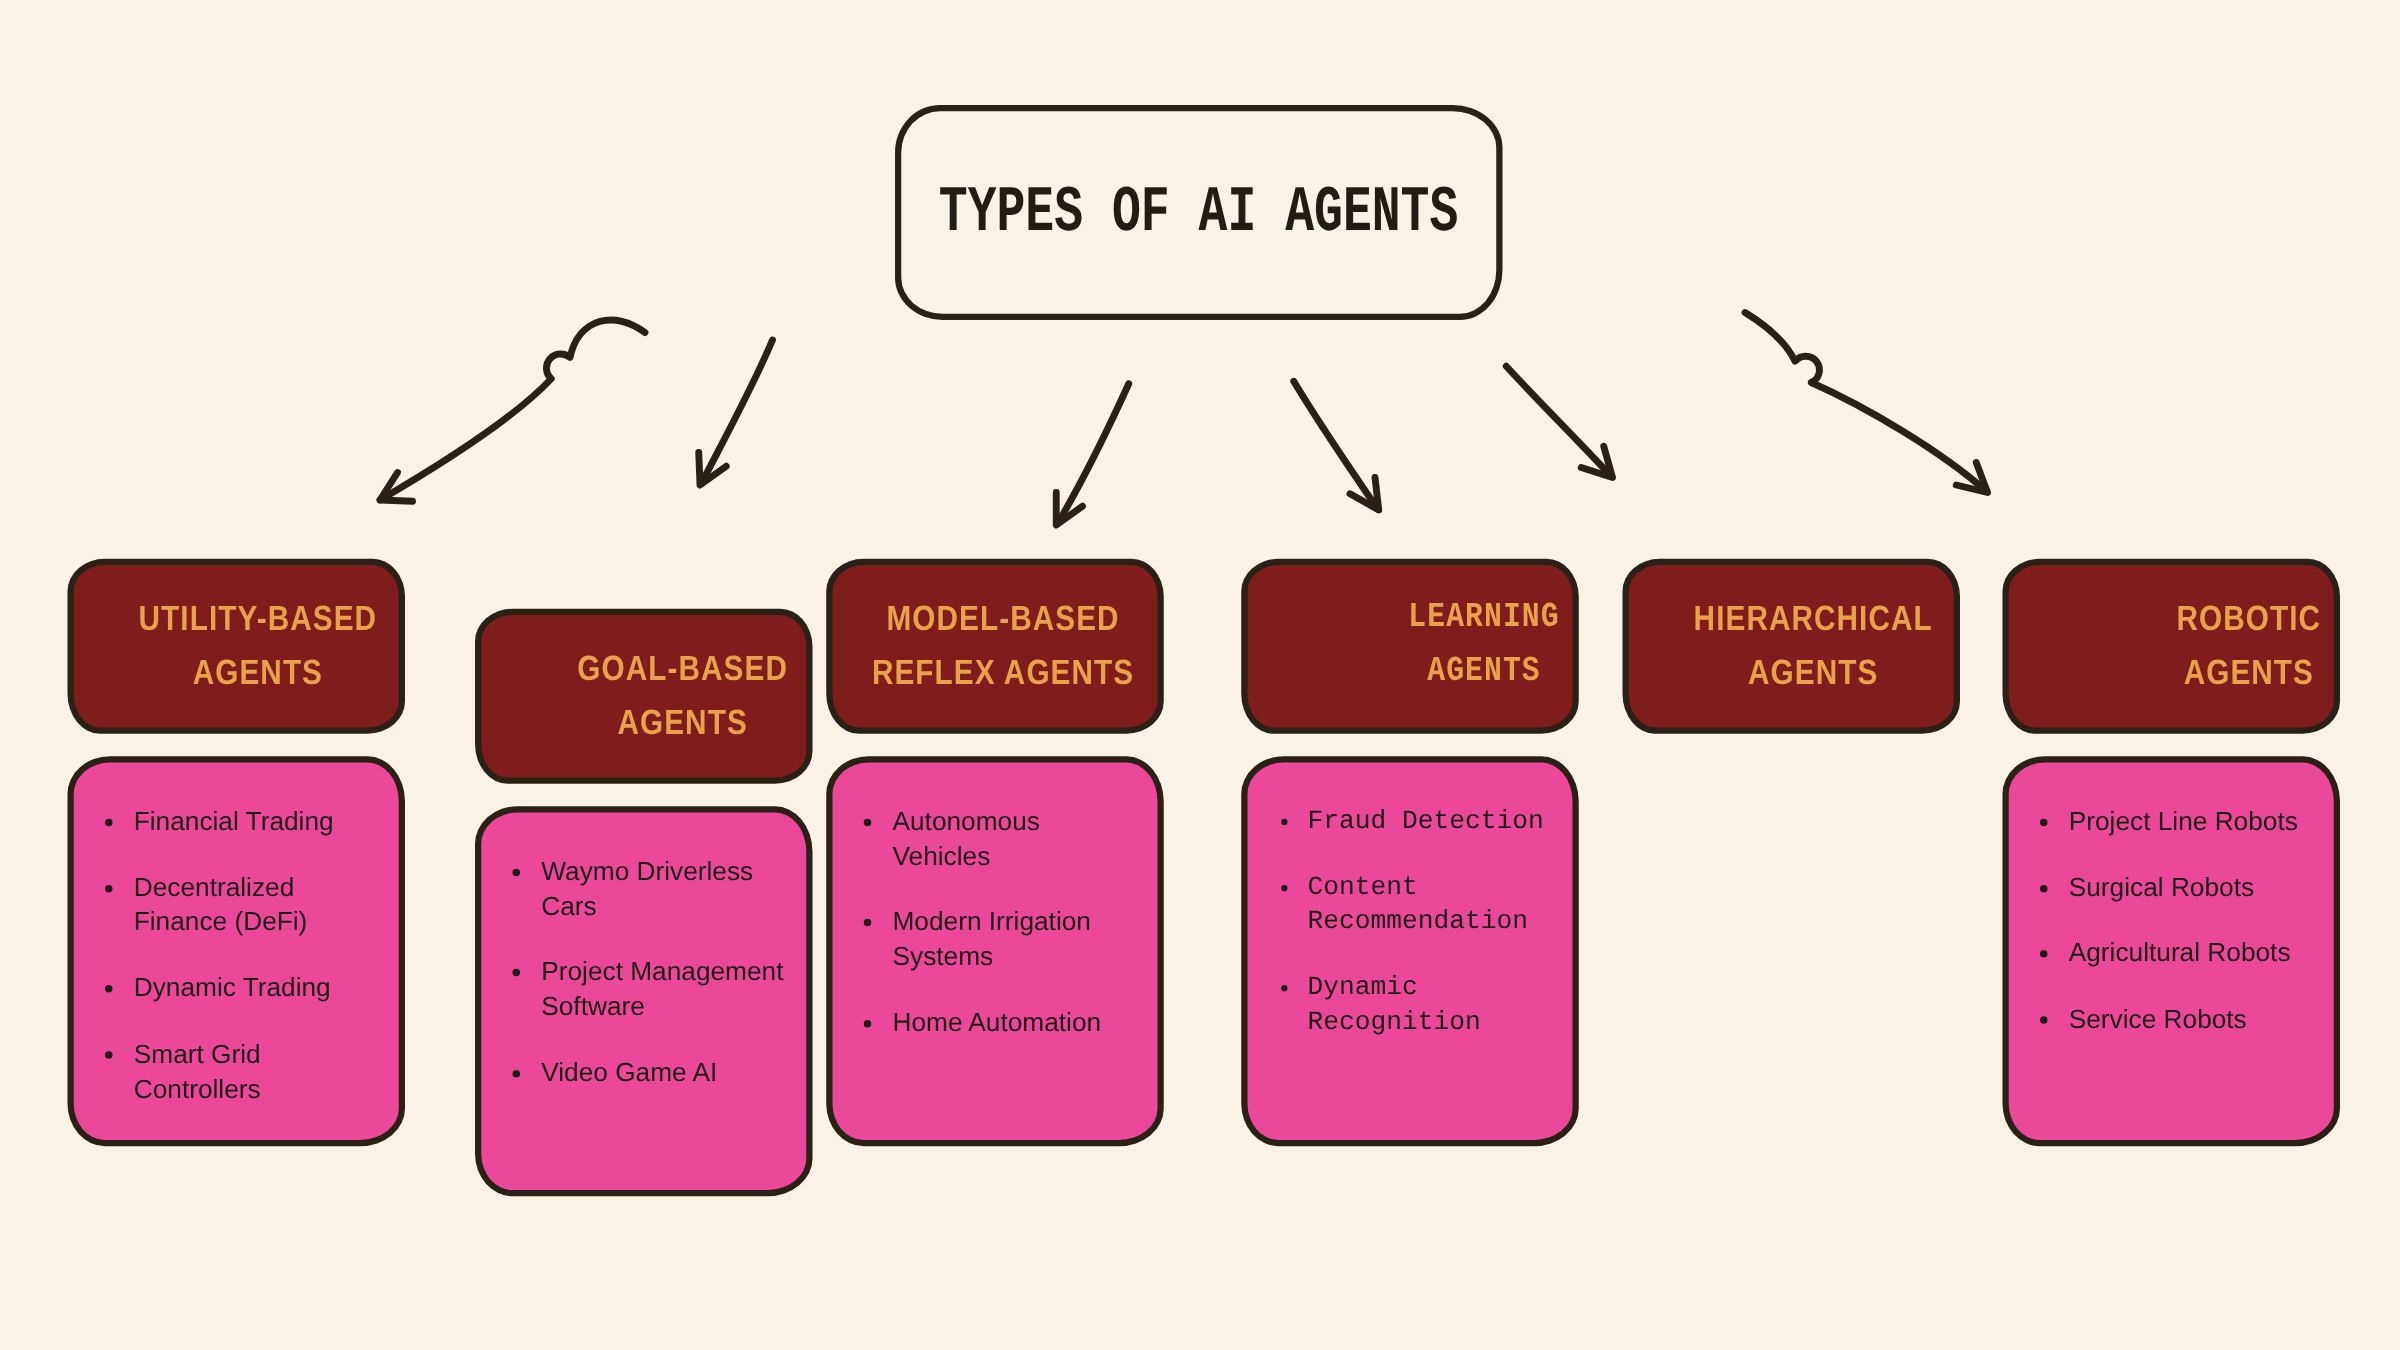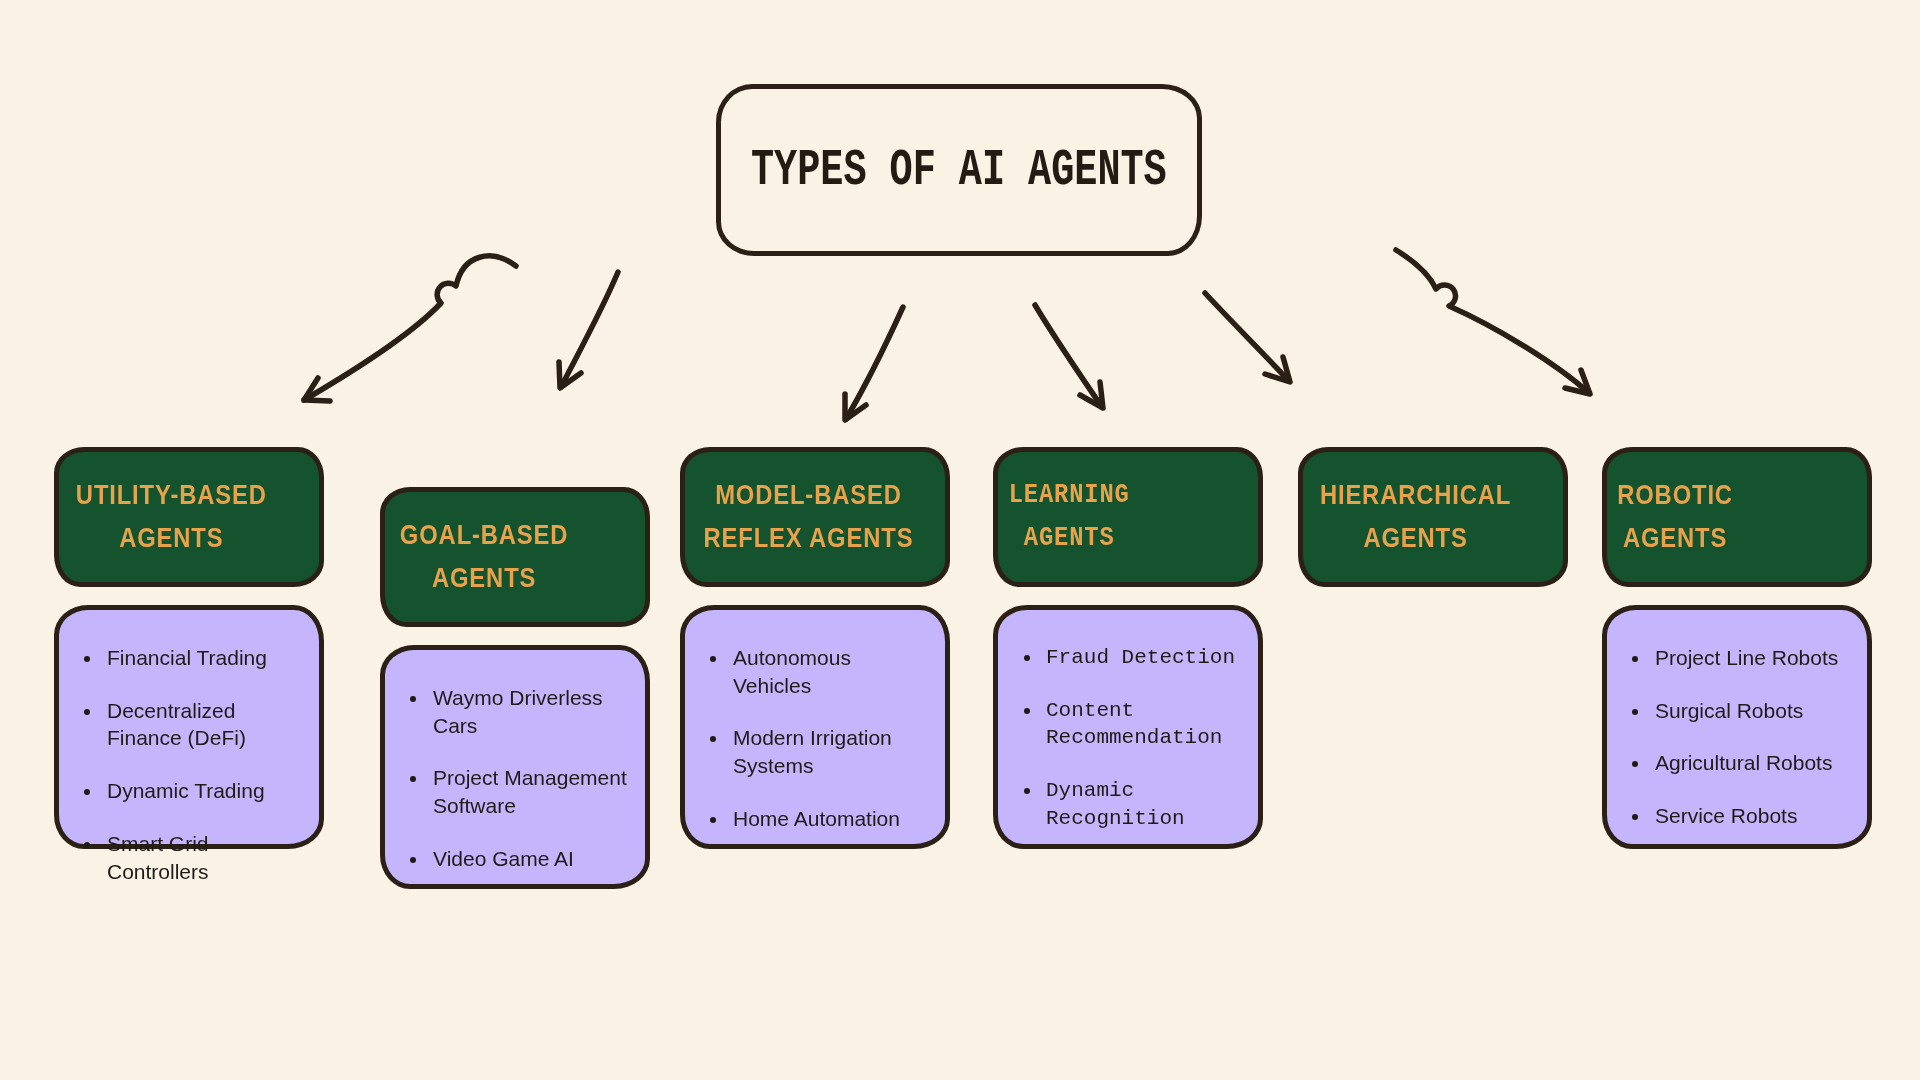--- a/index.html
+++ b/index.html
@@ -19,32 +19,32 @@
     transform:scaleX(0.74);transform-origin:center;white-space:nowrap;
   }
 
   
   .arrows{position:absolute;left:0;top:0;width:1920px;height:1080px;pointer-events:none;}
   .arrows path{stroke:#2b2016;stroke-width:5.5;fill:none;stroke-linecap:round;stroke-linejoin:round;}
 
   
   .column{position:absolute;top:447px;width:270px;}
   .header-card{
-    box-sizing:border-box;width:270px;height:140px;background:#14532d;
+    box-sizing:border-box;width:270px;height:140px;background:#7f1d1d;
     border:5px solid #2b2016;border-radius:30px 26px 30px 26px / 26px 30px 26px 32px;
-    display:flex;align-items:center;justify-content:flex-start;
+    display:flex;align-items:center;justify-content:flex-end;
   }
   .header-label{display:flex;flex-direction:column;align-items:center;gap:12px;
     transform:scaleX(0.85);transform-origin:center;}
   .header-line{
     font-size:28px;font-weight:700;color:#e8a24b;letter-spacing:1px;
     line-height:1.1;white-space:nowrap;text-align:center;
   }
   .list-card{
-    box-sizing:border-box;width:270px;height:244px;margin-top:18px;background:#c4b5fd;
+    box-sizing:border-box;width:270px;height:312px;margin-top:18px;background:#ec4899;
     border:5px solid #2b2016;border-radius:34px 30px 36px 30px / 30px 36px 30px 34px;
     padding:34px 14px 14px 18px;
   }
   .examples{margin:0;padding:0 0 0 26px;list-style:disc;}
   .example{
     font-size:21px;color:#1f1b16;line-height:1.32;margin-bottom:25px;
     padding-left:4px;
   }
   .example:last-child{margin-bottom:0;}
 </style>
@@ -109,21 +109,21 @@
           </div>
         </div>
         <div class="list-card">
           <ul class="examples">
             <li class="example">Waymo Driverless Cars</li>
             <li class="example">Project Management Software</li>
             <li class="example">Video Game AI</li>
           </ul>
         </div>
       </div>
-      <div class="column" style="left: 680px;">
+      <div class="column" style="left: 661px;">
         <div class="header-card">
           <div class="header-label">
             <div class="header-line">MODEL-BASED</div>
             <div class="header-line">REFLEX AGENTS</div>
           </div>
         </div>
         <div class="list-card">
           <ul class="examples">
             <li class="example">Autonomous Vehicles</li>
             <li class="example">Modern Irrigation Systems</li>

